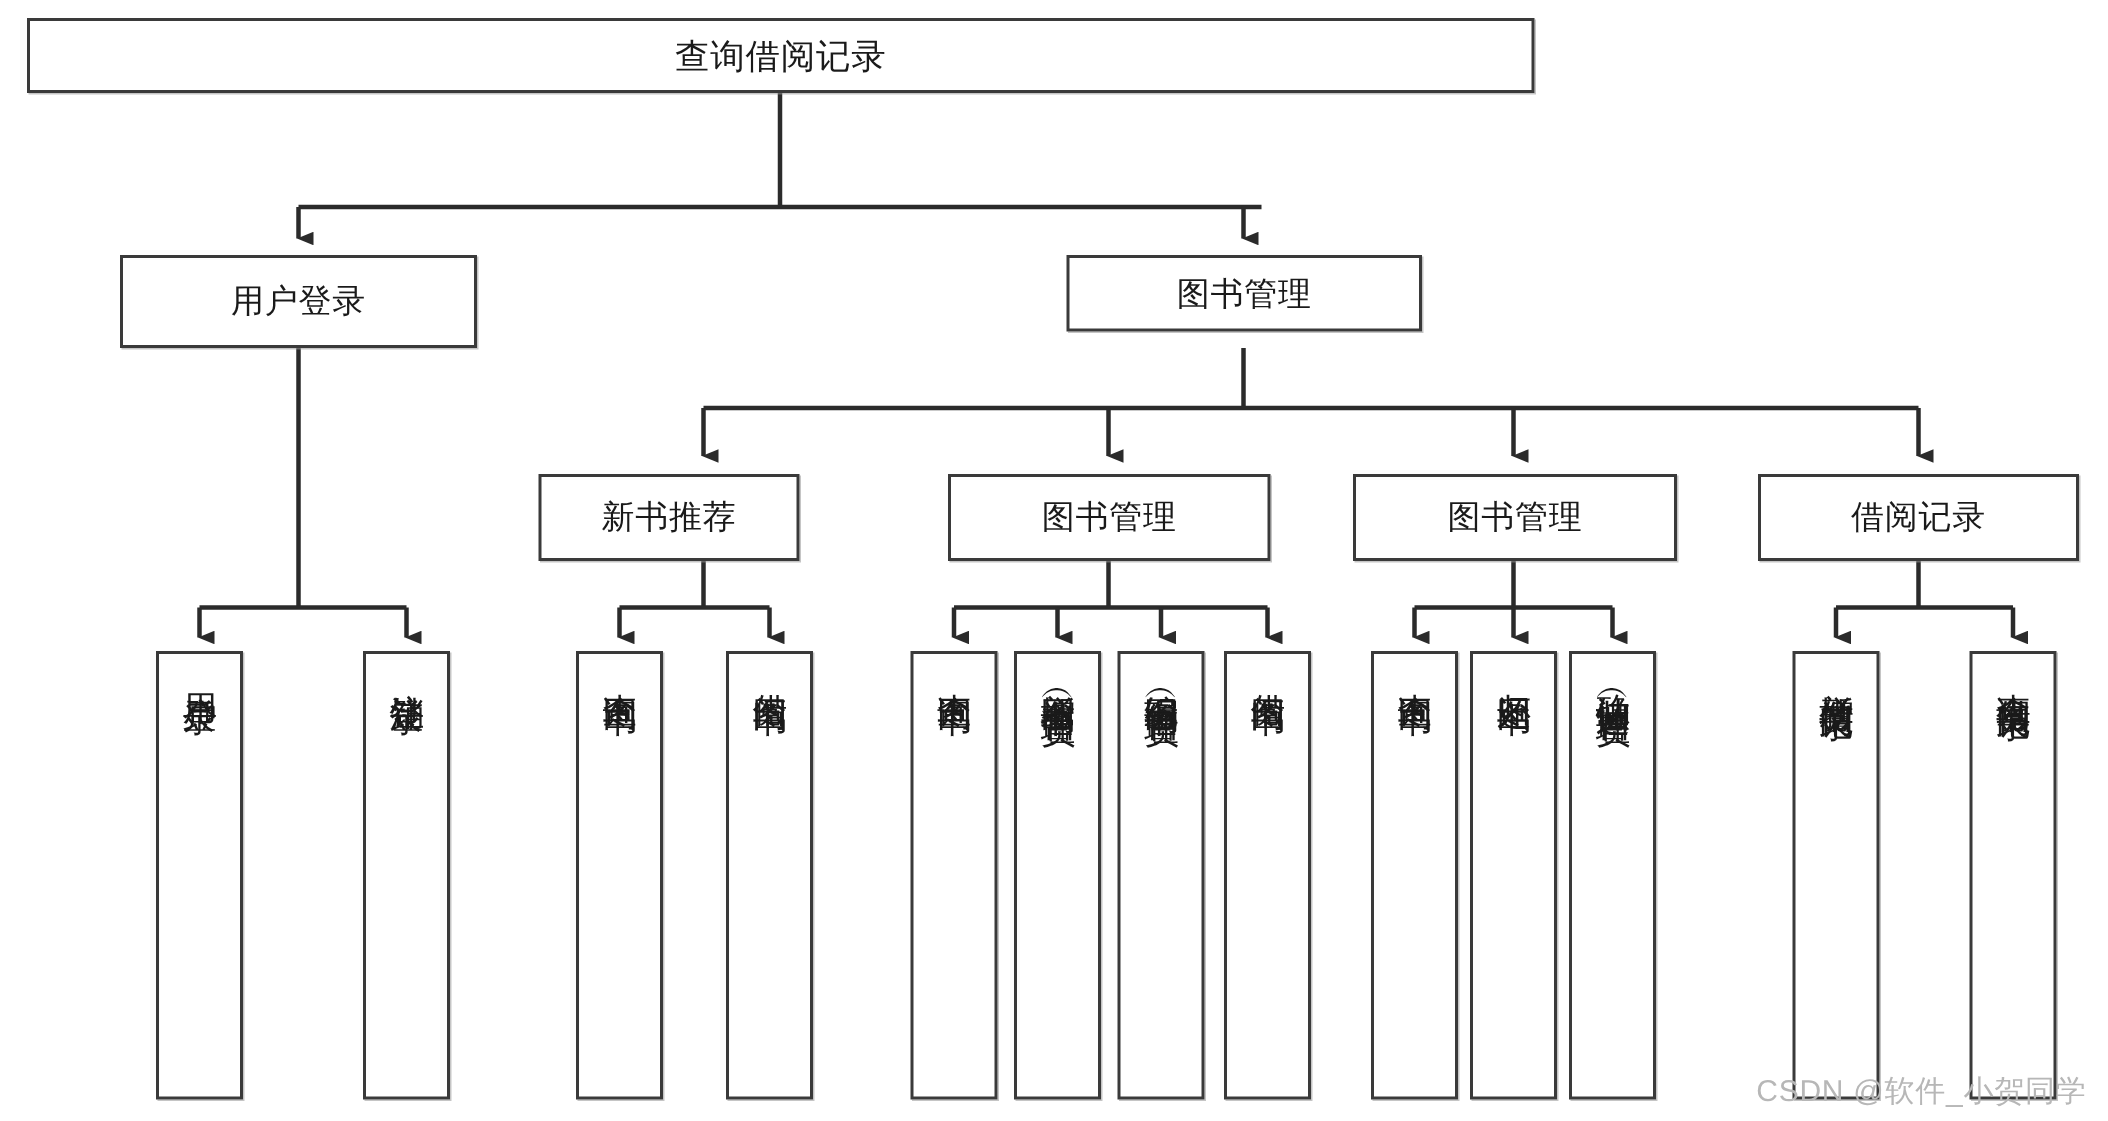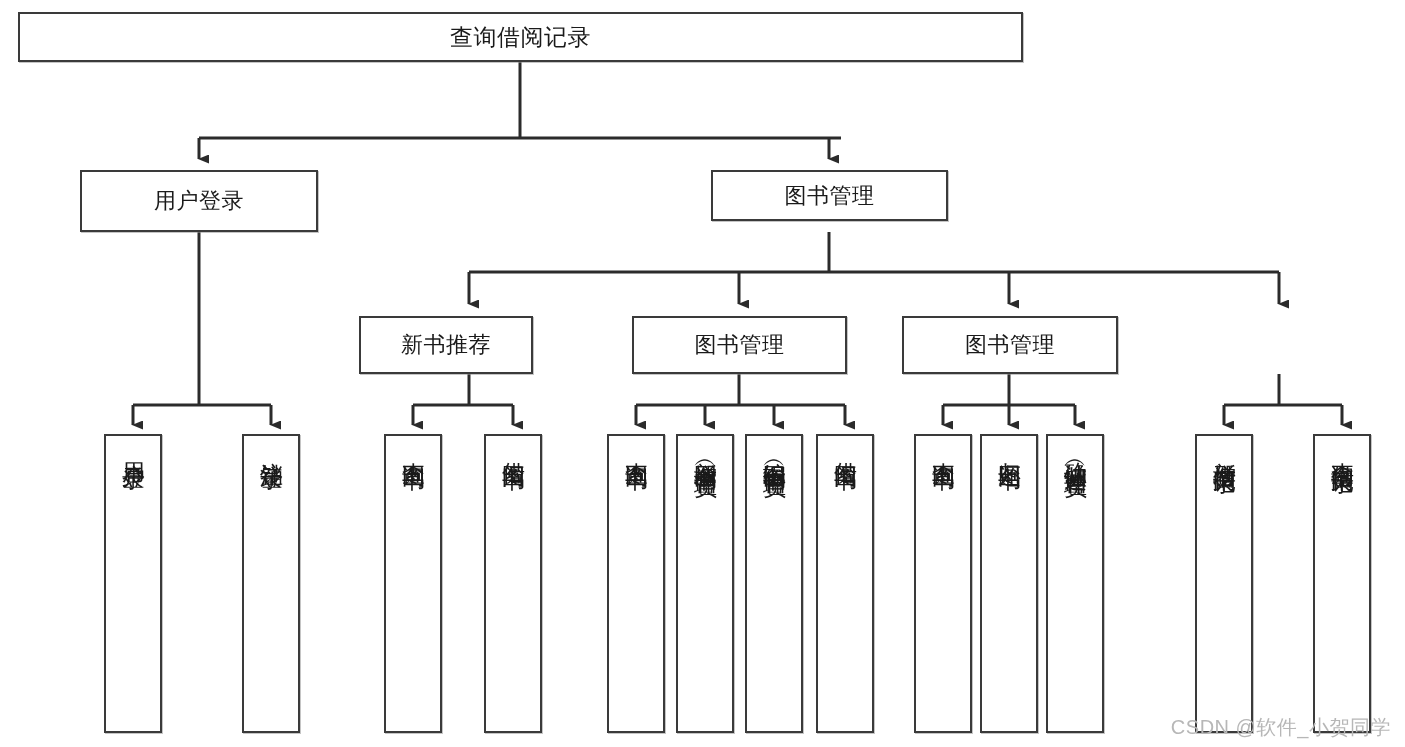--- a/index.html
+++ b/index.html
@@ -141,20 +141,23 @@
 
   <div class="node h" style="left:359px; top:316px; width:174px; height:58px;">
     <span class="label">新书推荐</span>
   </div>
   <div class="node h" style="left:632px; top:316px; width:215px; height:58px;">
     <span class="label">图书管理</span>
   </div>
   <div class="node h" style="left:902px; top:316px; width:216px; height:58px;">
     <span class="label">图书管理</span>
   </div>
+  <div class="node h" style="left:1172px; top:316px; width:214px; height:58px;">
+    <span class="label">借阅记录</span>
+  </div>
 
   <div class="node v" style="left:104px; top:434px; width:58px; height:299px;">
     <span class="label">用户登录</span>
   </div>
   <div class="node v" style="left:242px; top:434px; width:58px; height:299px;">
     <span class="label">注销登录</span>
   </div>
 
   <div class="node v" style="left:384px; top:434px; width:58px; height:299px;">
     <span class="label">查询图书</span>

